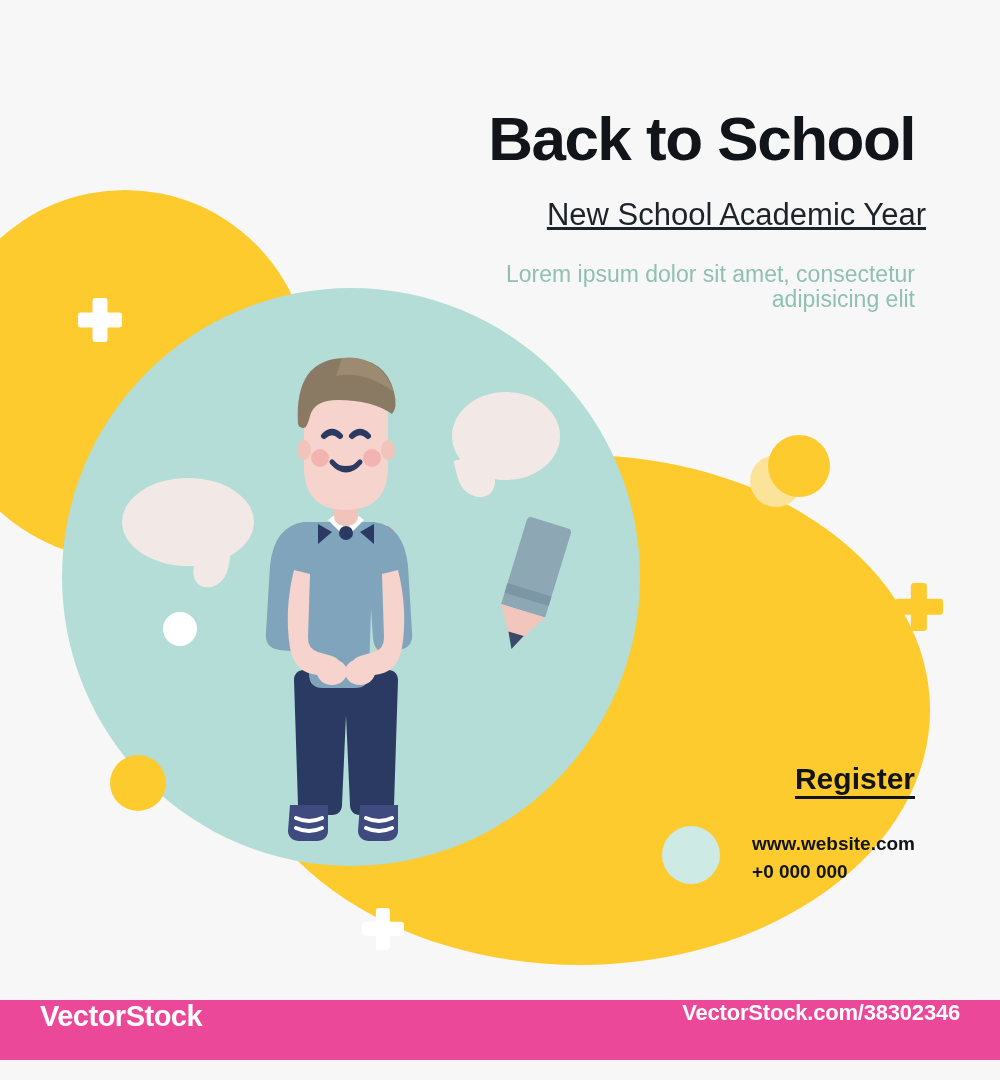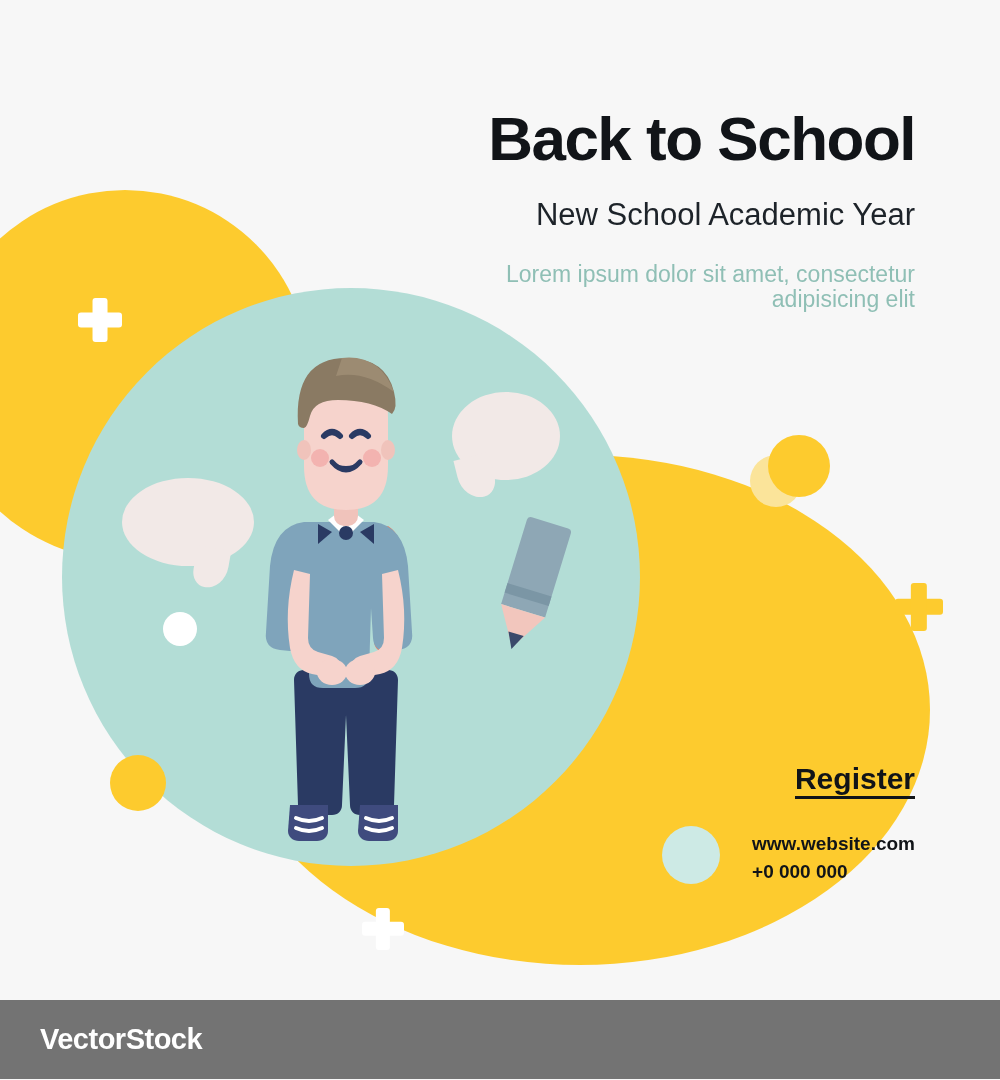--- a/index.html
+++ b/index.html
@@ -122,26 +122,27 @@
     top: 108px;
     text-align: left;
     font-size: 62px;
     font-weight: bold;
     letter-spacing: -1.5px;
     color: #111418;
     line-height: 1;
   }
   .subhead {
     position: absolute;
-    right: 85px;
+    right: 74px;
     top: 196px;
     text-align: right;
     font-size: 31px;
     color: #1d2329;
     line-height: 1.2;
+    text-decoration: underline;
   }
   .body-copy {
     position: absolute;
     right: 85px;
     top: 262px;
     text-align: right;
     font-size: 23px;
     color: #8fbfb5;
     line-height: 1.1;
     width: 420px;
@@ -236,25 +237,24 @@
 
   
   .boy { position: absolute; left: 246px; top: 300px; width: 200px; height: 560px; }
 
   
   .footer {
     position: absolute;
     left: 0;
     top: 1000px;
     width: 1000px;
-    height: 79px;
-    background: #737373;
+    height: 60px;
+    background: #ec4899;
     color: #ffffff;
     display: flex;
-    align-items: center;
     justify-content: space-between;
     padding: 0 40px;
     box-sizing: border-box;
   }
   .footer-brand {
     font-size: 29px;
     font-weight: bold;
     letter-spacing: -0.5px;
   }
   .footer-id {
@@ -361,15 +361,16 @@
     <div class="register">Register</div>
     <div class="contact">
       <div>www.website.com</div>
       <div>+0 000 000</div>
     </div>
 
   </div>
 
   <div class="footer">
     <div class="footer-brand">VectorStock</div>
+    <div class="footer-id">VectorStock.com/38302346</div>
   </div>
 
 </div>
 
 </body></html>

